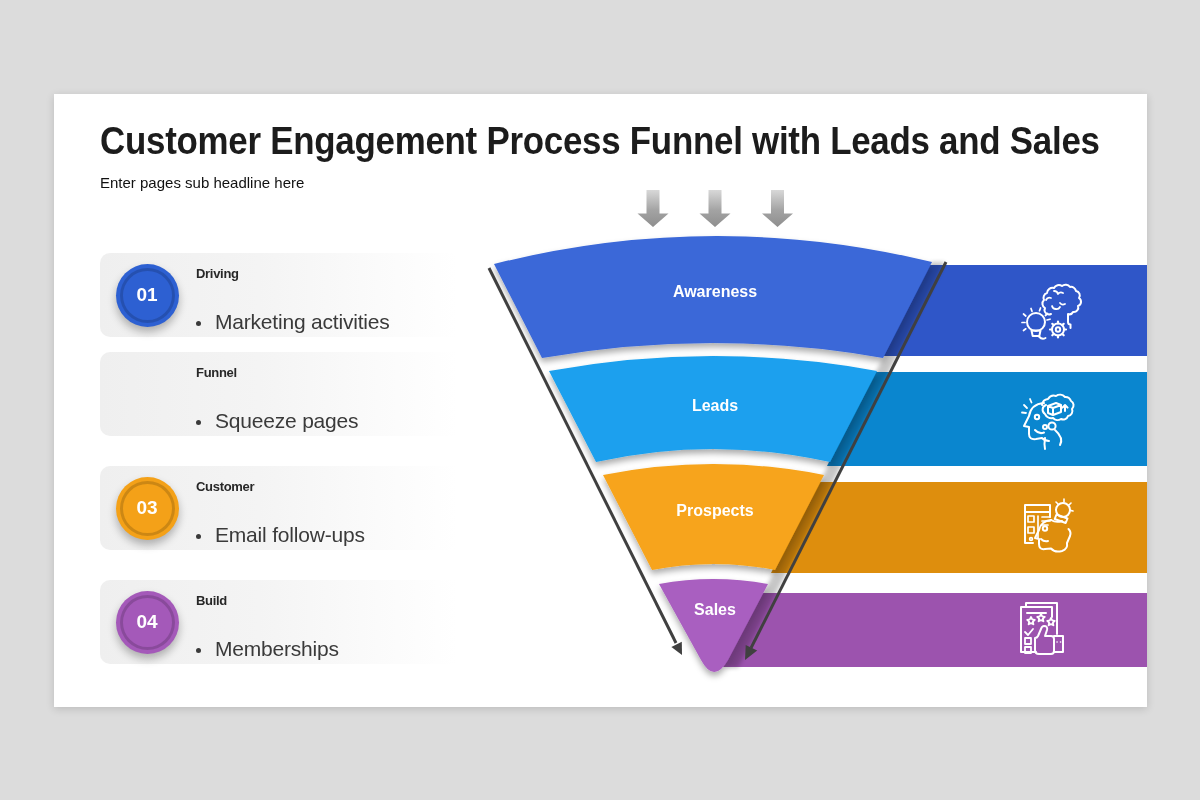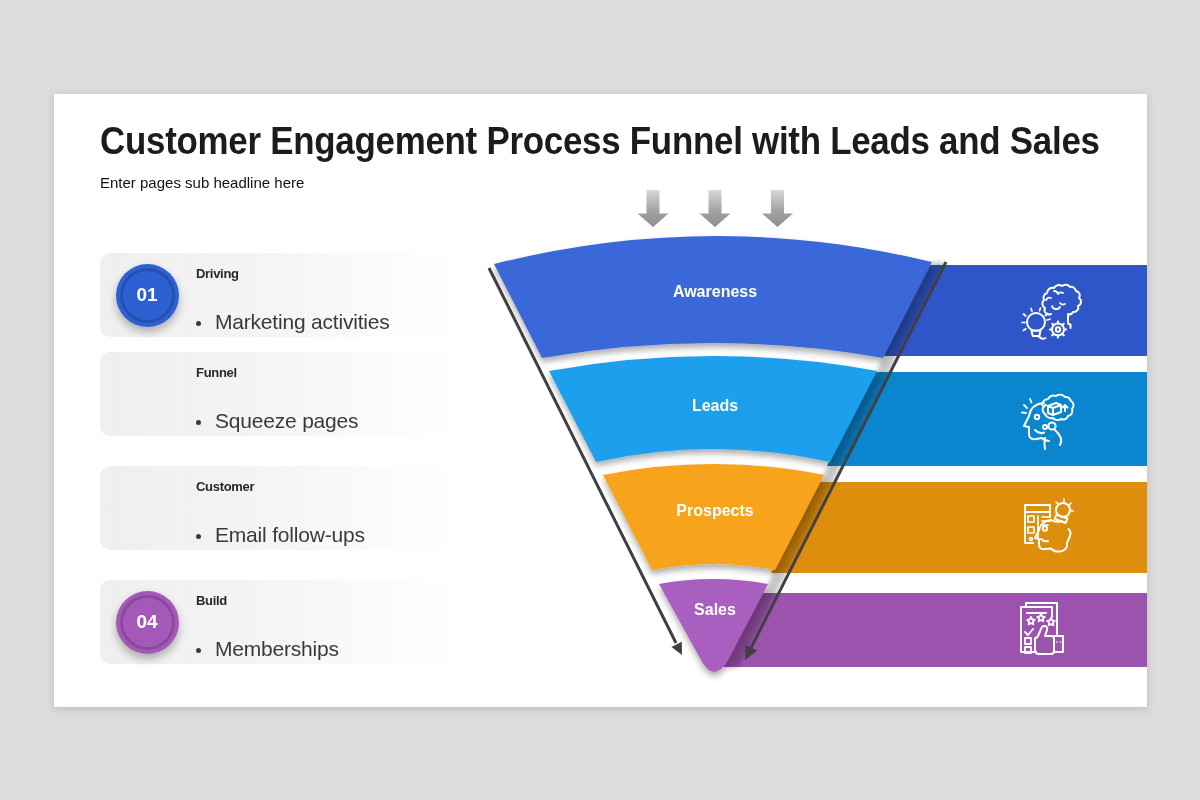--- a/index.html
+++ b/index.html
@@ -29,20 +29,21 @@
 <div class="row row1">
     <div class="badge b1">01</div>
     <div class="rhead">Driving</div>
     <div class="rbul"><span class="dot"></span>Marketing activities</div>
   </div>
 <div class="row row2">
     <div class="rhead">Funnel</div>
     <div class="rbul"><span class="dot"></span>Squeeze pages</div>
   </div>
 <div class="row row3">
+    <div class="badge b3">03</div>
     <div class="rhead">Customer</div>
     <div class="rbul"><span class="dot"></span>Email follow-ups</div>
   </div>
 <div class="row row4">
     <div class="badge b4">04</div>
     <div class="rhead">Build</div>
     <div class="rbul"><span class="dot"></span>Memberships</div>
   </div>
 
 <svg width="1200" height="800" viewBox="0 0 1200 800">

